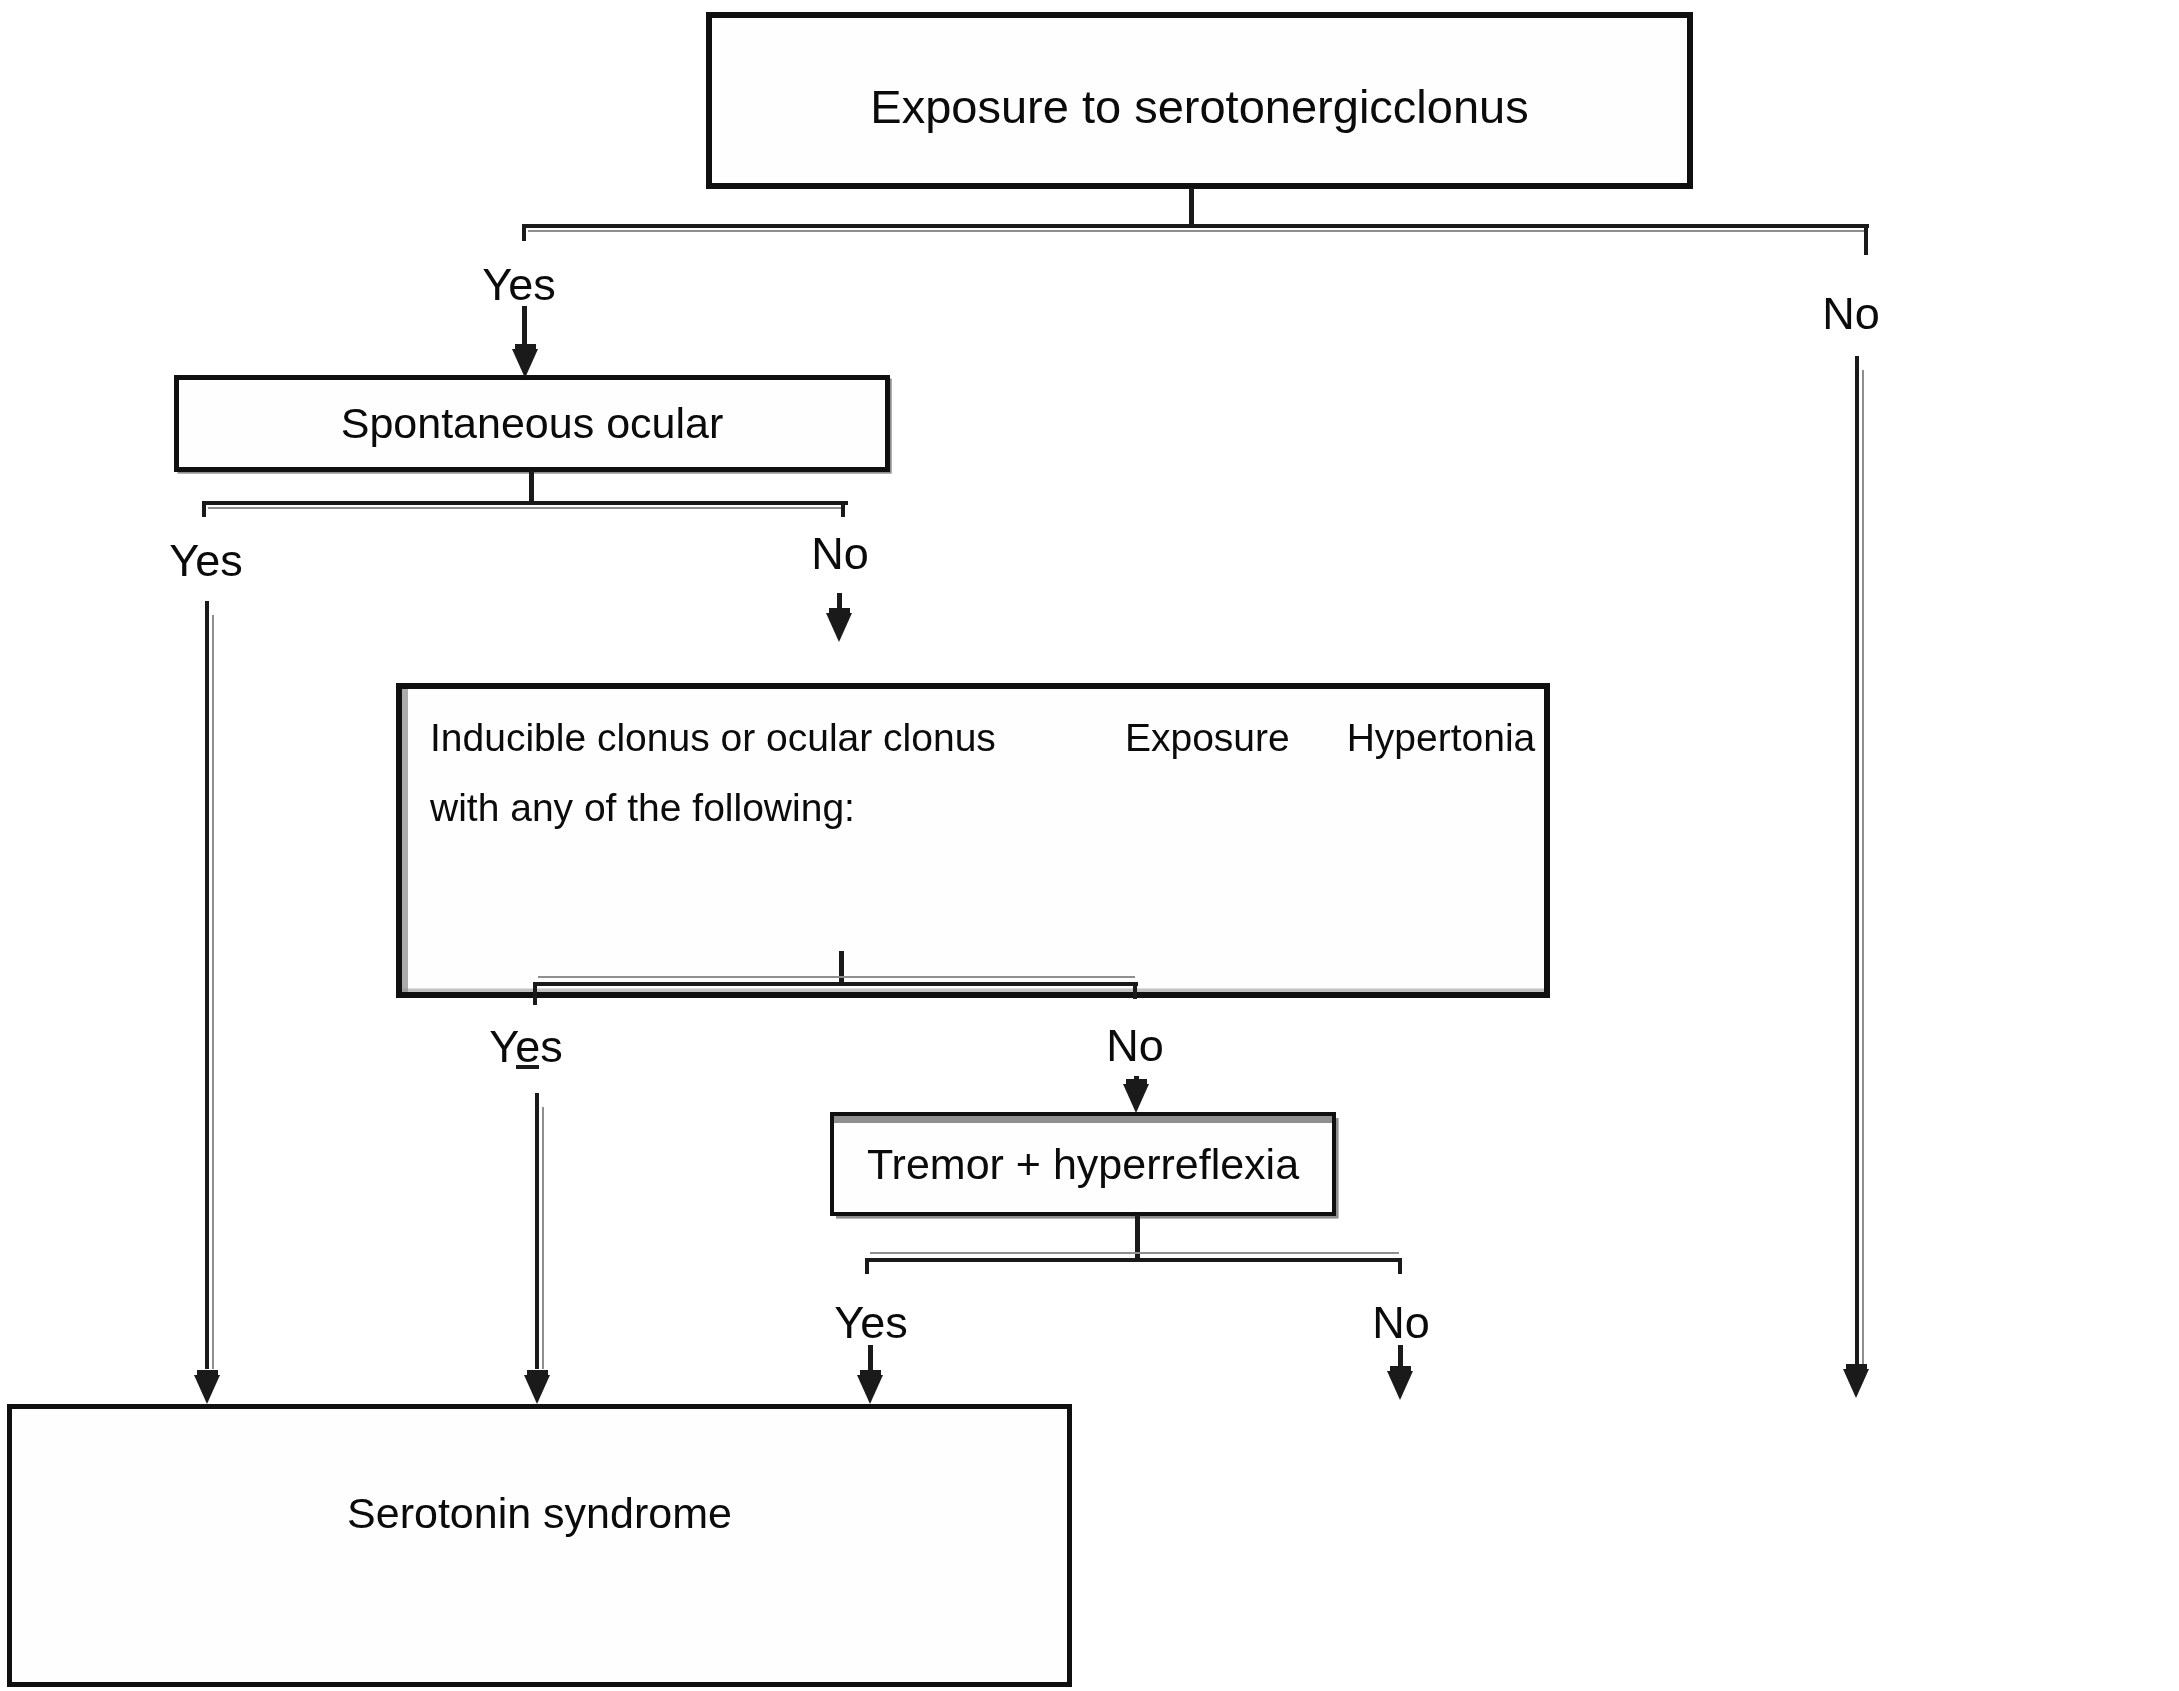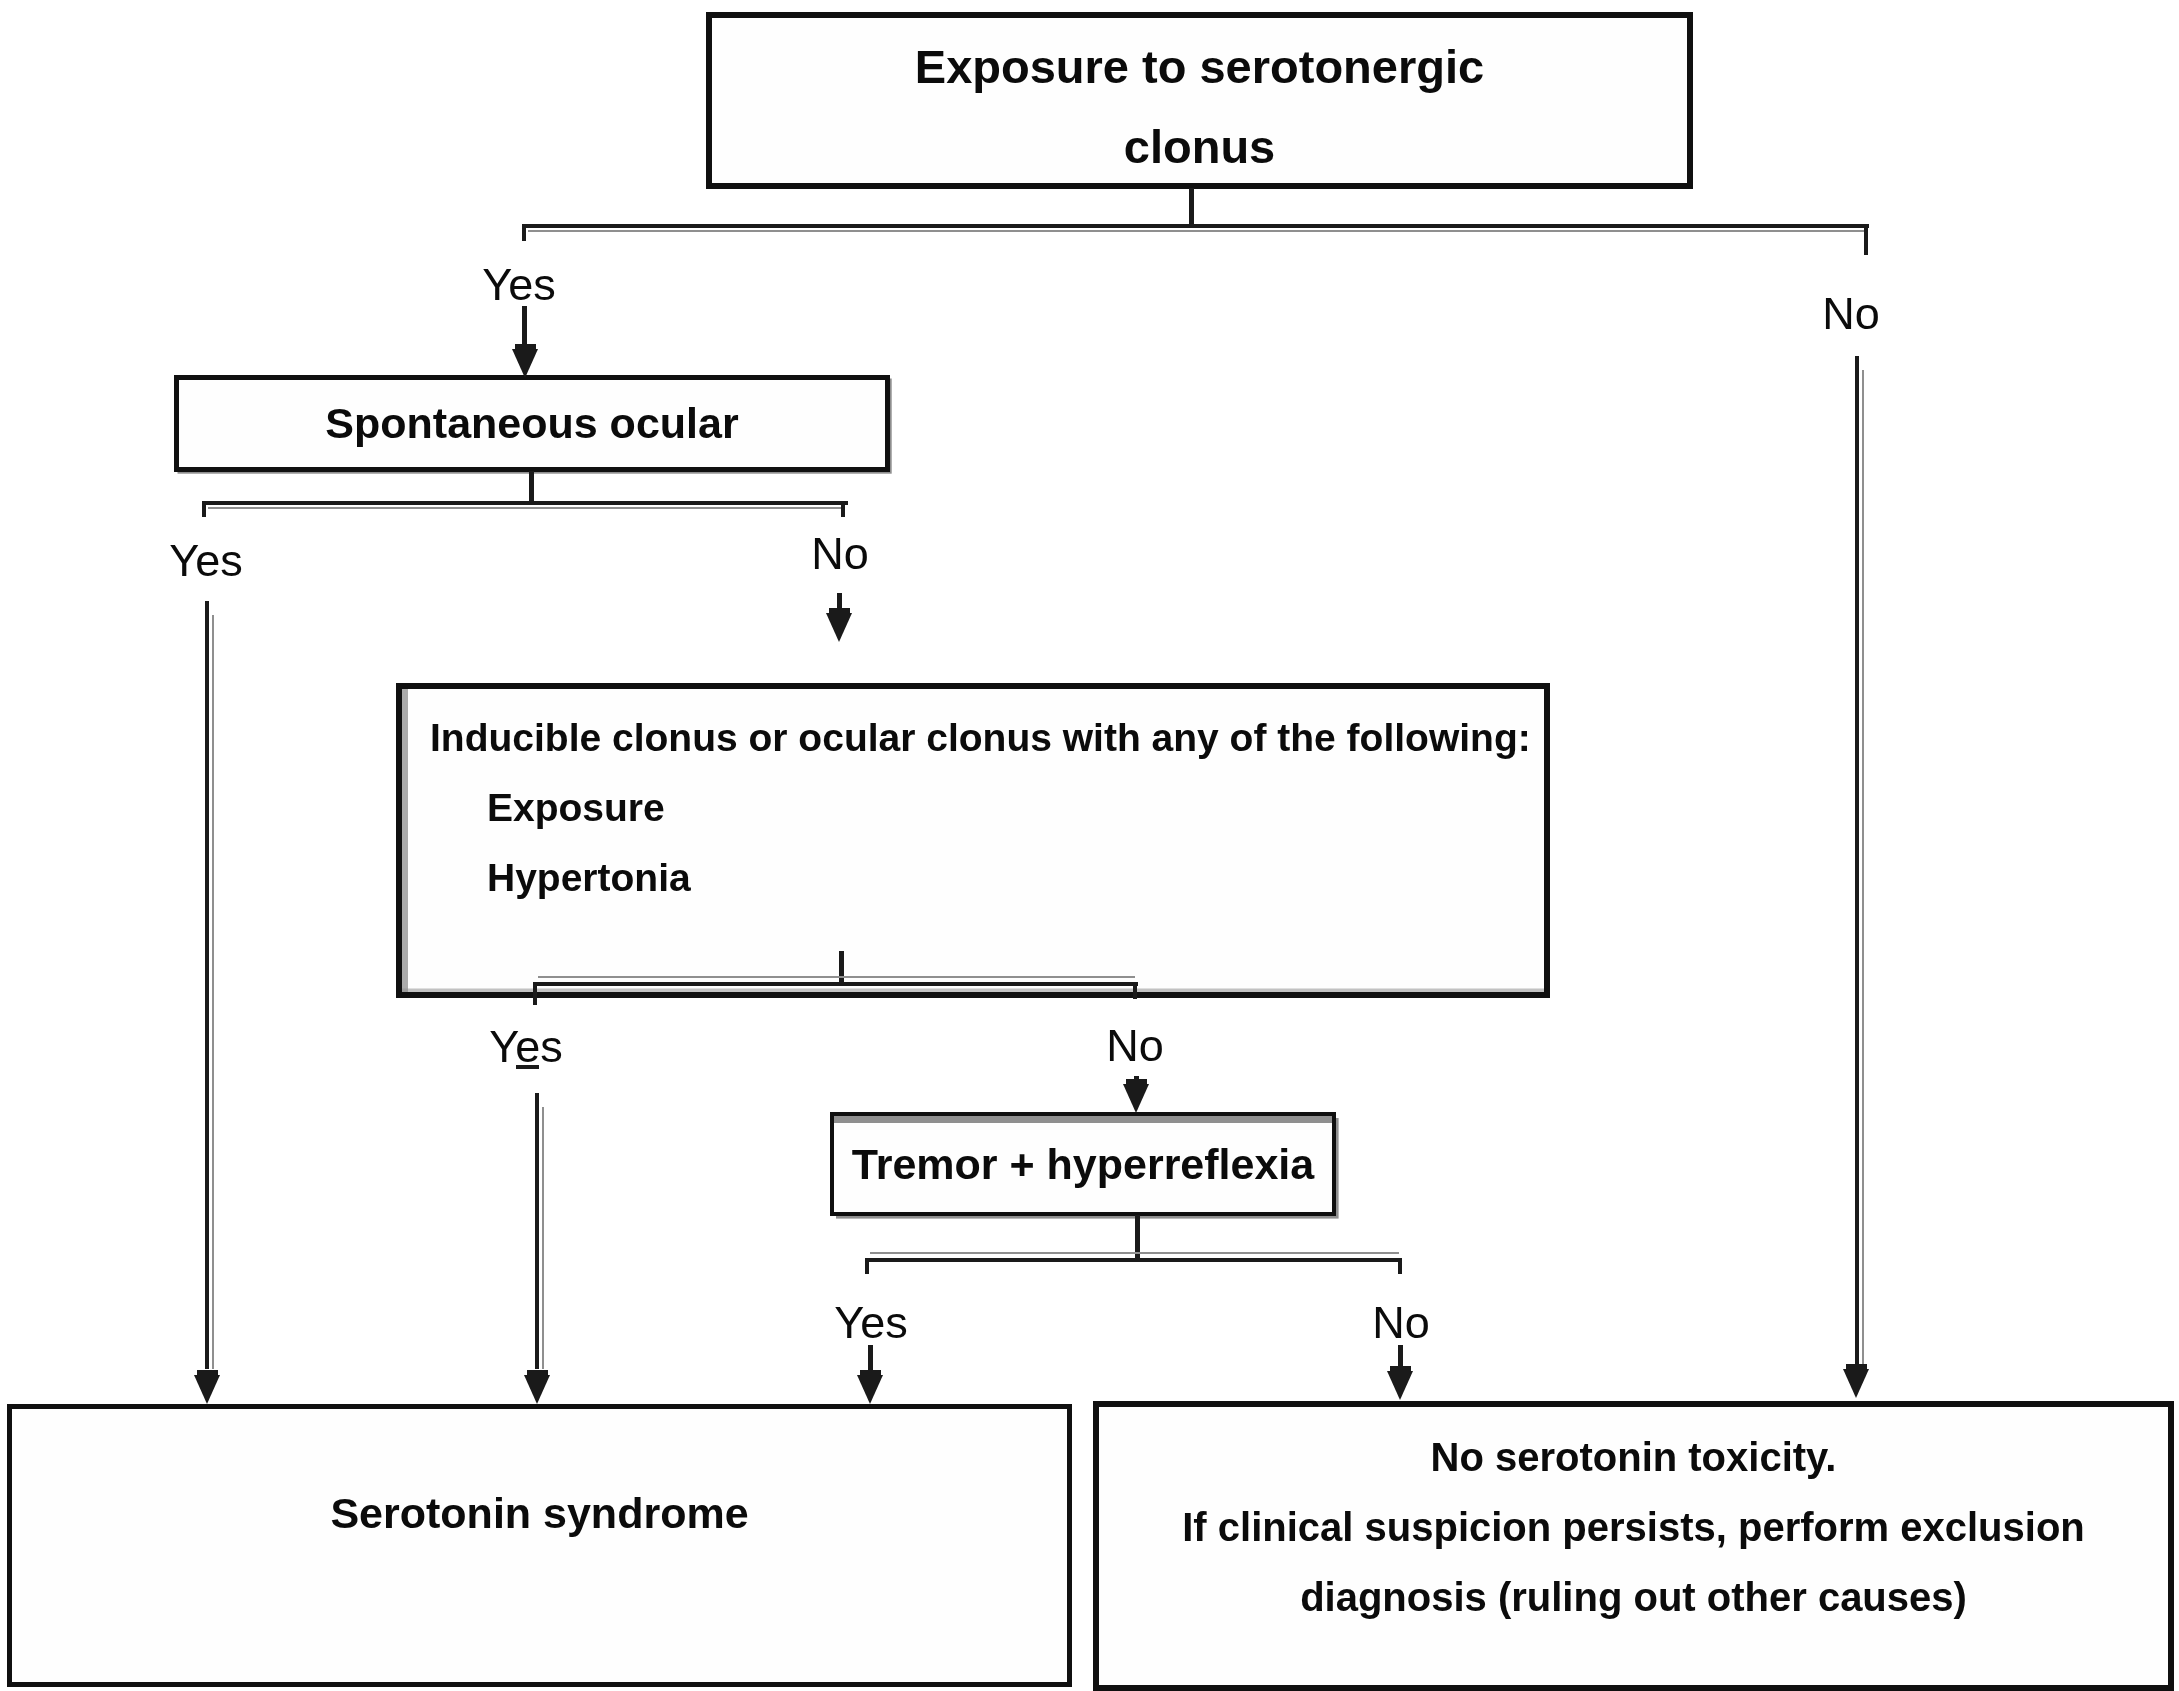--- a/index.html
+++ b/index.html
@@ -18,25 +18,24 @@
     color:var(--text);
     overflow:hidden;
   }
   
   .box{
     position:absolute;
     box-sizing:border-box;
     background:var(--boxbg);
     border:5.2px solid var(--border);
     display:flex;
-    flex-direction:column;
+    flex-direction:row;
     align-items:center;
     justify-content:center;
     text-align:center;
-    font-weight:bold;
   }
   .b-exposure{left:706px;top:12px;width:987px;height:177px;border-width:6px;font-size:47px;line-height:80px;padding-top:12px;}
   .b-spont{left:174px;top:375px;width:716px;height:97px;font-size:43px;box-shadow:2.6px 2.6px 0 -0.9px var(--shadow);}
   .b-inducible{
     left:396px;top:638px;width:1154px;height:315px;border-width:6px;
     align-items:flex-start;justify-content:flex-start;text-align:left;
     padding:14px 8.7px 0 28px;font-size:39px;line-height:70px;
     box-shadow:inset 6px 0 0 rgba(143,143,143,.75), inset 0 -3.5px 0 rgba(143,143,143,.55);
     margin-top:45px;
   }
@@ -135,25 +134,20 @@
   </div>
 
   <div class="box b-tremor">
     <div>Tremor + hyperreflexia</div>
   </div>
 
   <div class="box b-ss">
     <div>Serotonin syndrome</div>
   </div>
 
-  <div class="box b-notox">
-    <div>No serotonin toxicity.</div>
-    <div>If clinical suspicion persists, perform exclusion</div>
-    <div>diagnosis (ruling out other causes)</div>
-  </div>
 
   <div class="stem s1"></div>
   <div class="stem s2"></div>
   <div class="stem s3"></div>
   <div class="stem s4"></div>
 
   <div class="hline sh-below br1"></div>
   <div class="hline sh-below br2"></div>
   <div class="hline sh-above br3"></div>
   <div class="hline sh-above br4"></div>

